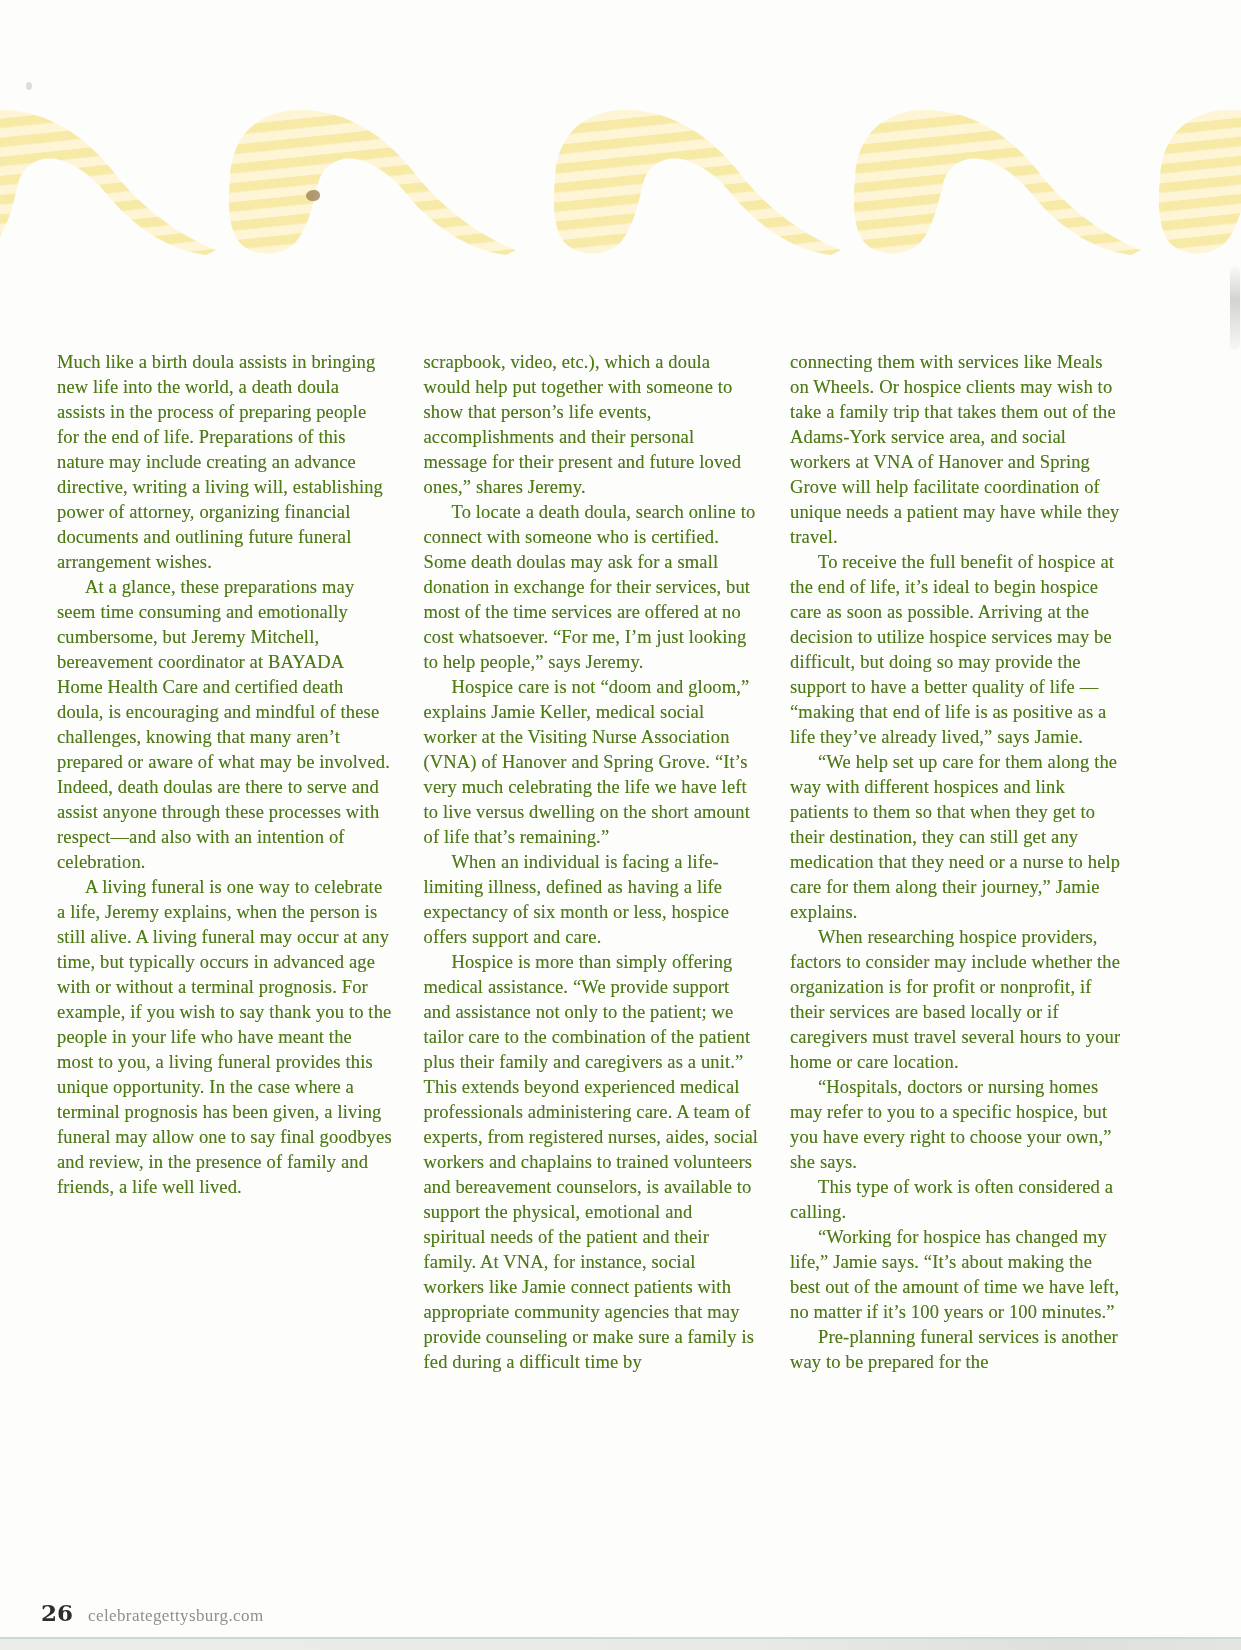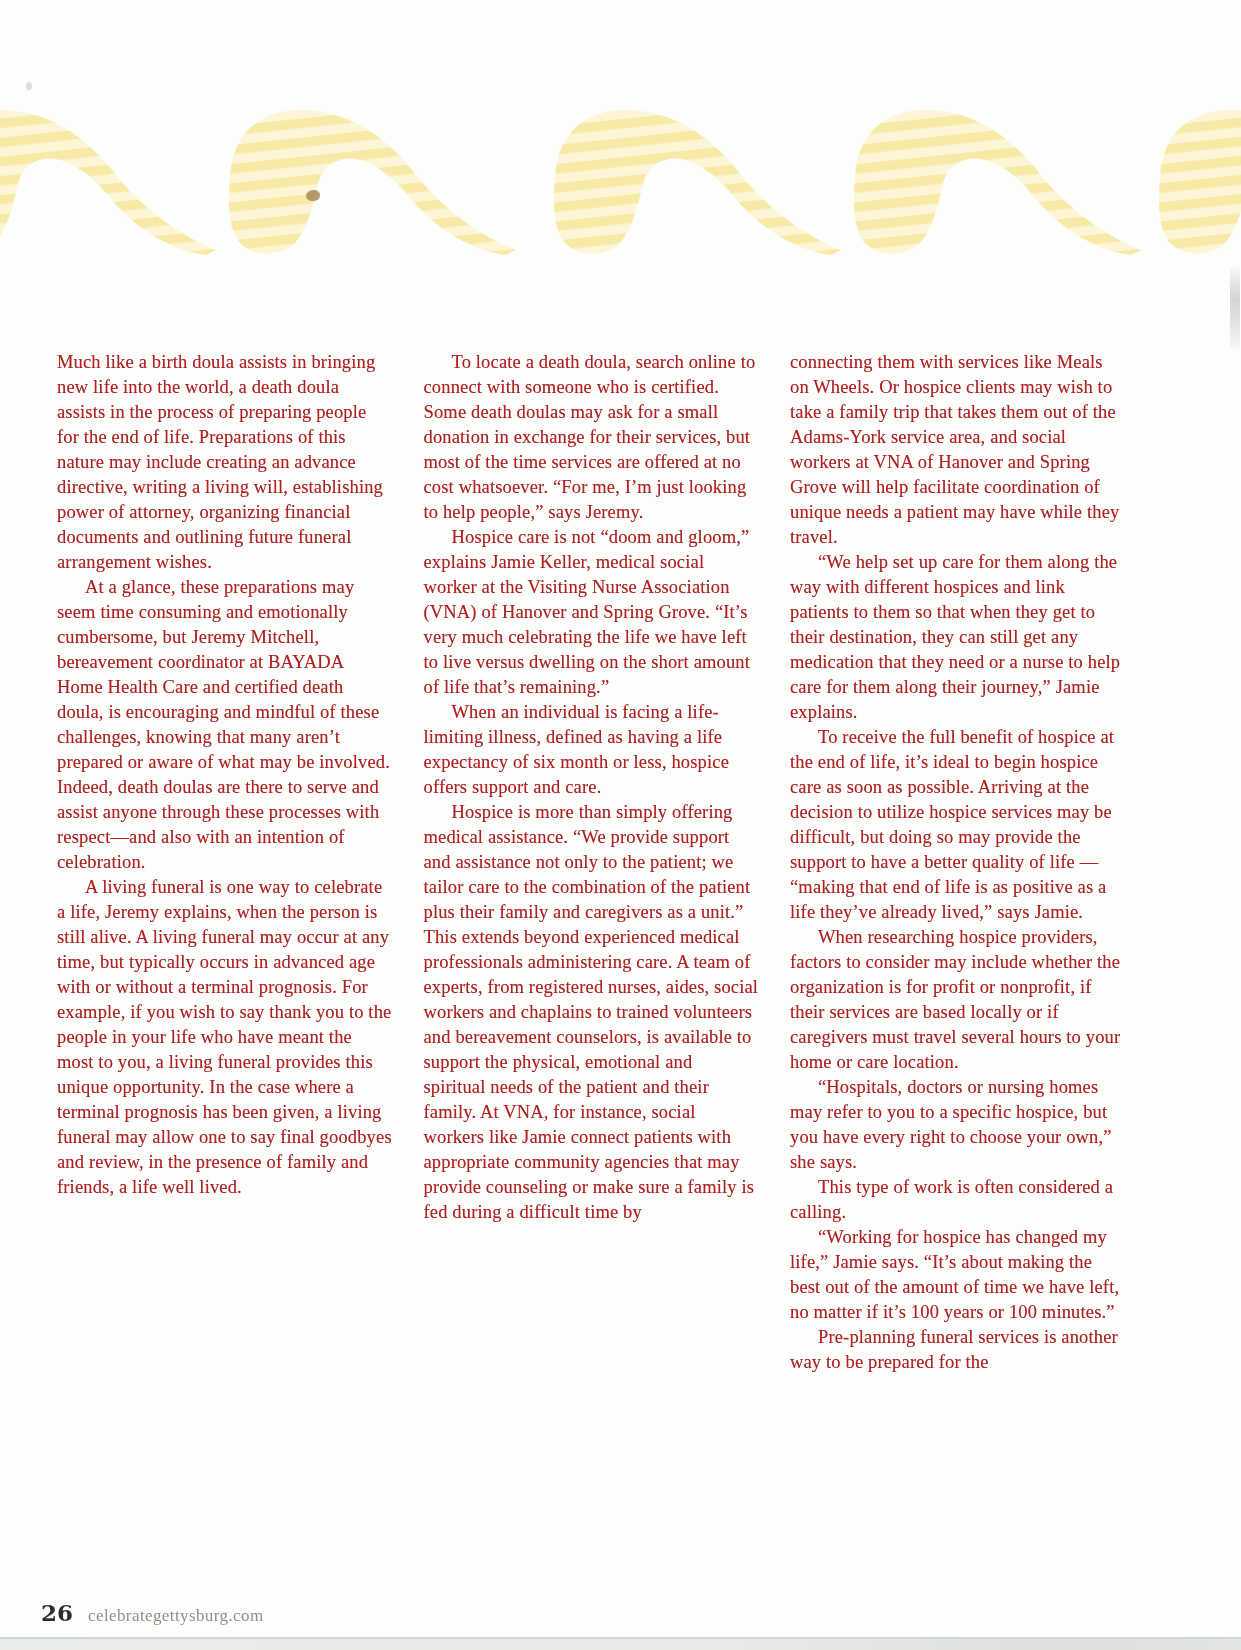--- a/index.html
+++ b/index.html
@@ -26,21 +26,21 @@
   .article {
     position: absolute;
     left: 57px;
     top: 350px;
     width: 1068px;
     display: flex;
     justify-content: space-between;
   }
   .col {
     width: 335px;
-    color: #b91c1c;
+    color: #4d7c0f;
     font-size: 18.5px;
     line-height: 25px;
     letter-spacing: 0.15px;
     text-align: left;
     text-shadow: 0 0 0.4px rgba(62,74,84,0.45);
   }
   .col p { margin: 0; }
   .col p.indent { text-indent: 28px; }
   .footer {
     position: absolute;
@@ -139,30 +139,31 @@
 
   <main class="article">
 
     <div class="col">
       <p>Much like a birth doula assists in bringing new life into the world, a death doula assists in the process of preparing people for the end of life. Preparations of this nature may include creating an advance directive, writing a living will, establishing power of attorney, organizing financial documents and outlining future funeral arrangement wishes.</p>
       <p class="indent">At a glance, these preparations may seem time consuming and emotionally cumbersome, but Jeremy Mitchell, bereavement coordinator at BAYADA Home Health Care and certified death doula, is encouraging and mindful of these challenges, knowing that many aren’t prepared or aware of what may be involved. Indeed, death doulas are there to serve and assist anyone through these processes with respect—and also with an intention of celebration.</p>
       <p class="indent">A living funeral is one way to celebrate a life, Jeremy explains, when the person is still alive. A living funeral may occur at any time, but typically occurs in advanced age with or without a terminal prognosis. For example, if you wish to say thank you to the people in your life who have meant the most to you, a living funeral provides this unique opportunity. In the case where a terminal prognosis has been given, a living funeral may allow one to say final goodbyes and review, in the presence of family and friends, a life well lived.</p>
     </div>
 
     <div class="col">
+      <p>scrapbook, video, etc.), which a doula would help put together with someone to show that person’s life events, accomplishments and their personal message for their present and future loved ones,” shares Jeremy.</p>
       <p class="indent">To locate a death doula, search online to connect with someone who is certified. Some death doulas may ask for a small donation in exchange for their services, but most of the time services are offered at no cost whatsoever. “For me, I’m just looking to help people,” says Jeremy.</p>
       <p class="indent">Hospice care is not “doom and gloom,” explains Jamie Keller, medical social worker at the Visiting Nurse Association (VNA) of Hanover and Spring Grove. “It’s very much celebrating the life we have left to live versus dwelling on the short amount of life that’s remaining.”</p>
       <p class="indent">When an individual is facing a life-limiting illness, defined as having a life expectancy of six month or less, hospice offers support and care.</p>
       <p class="indent">Hospice is more than simply offering medical assistance. “We provide support and assistance not only to the patient; we tailor care to the combination of the patient plus their family and caregivers as a unit.” This extends beyond experienced medical professionals administering care. A team of experts, from registered nurses, aides, social workers and chaplains to trained volunteers and bereavement counselors, is available to support the physical, emotional and spiritual needs of the patient and their family. At VNA, for instance, social workers like Jamie connect patients with appropriate community agencies that may provide counseling or make sure a family is fed during a difficult time by</p>
     </div>
 
     <div class="col">
       <p>connecting them with services like Meals on Wheels. Or hospice clients may wish to take a family trip that takes them out of the Adams-York service area, and social workers at VNA of Hanover and Spring Grove will help facilitate coordination of unique needs a patient may have while they travel.</p>
+      <p class="indent">To receive the full benefit of hospice at the end of life, it’s ideal to begin hospice care as soon as possible. Arriving at the decision to utilize hospice services may be difficult, but doing so may provide the support to have a better quality of life — “making that end of life is as positive as a life they’ve already lived,” says Jamie.</p>
       <p class="indent">“We help set up care for them along the way with different hospices and link patients to them so that when they get to their destination, they can still get any medication that they need or a nurse to help care for them along their journey,” Jamie explains.</p>
-      <p class="indent">To receive the full benefit of hospice at the end of life, it’s ideal to begin hospice care as soon as possible. Arriving at the decision to utilize hospice services may be difficult, but doing so may provide the support to have a better quality of life — “making that end of life is as positive as a life they’ve already lived,” says Jamie.</p>
       <p class="indent">When researching hospice providers, factors to consider may include whether the organization is for profit or nonprofit, if their services are based locally or if caregivers must travel several hours to your home or care location.</p>
       <p class="indent">“Hospitals, doctors or nursing homes may refer to you to a specific hospice, but you have every right to choose your own,” she says.</p>
       <p class="indent">This type of work is often considered a calling.</p>
       <p class="indent">“Working for hospice has changed my life,” Jamie says. “It’s about making the best out of the amount of time we have left, no matter if it’s 100 years or 100 minutes.”</p>
       <p class="indent">Pre-planning funeral services is another way to be prepared for the</p>
     </div>
 
   </main>
 
   <div class="footer">

